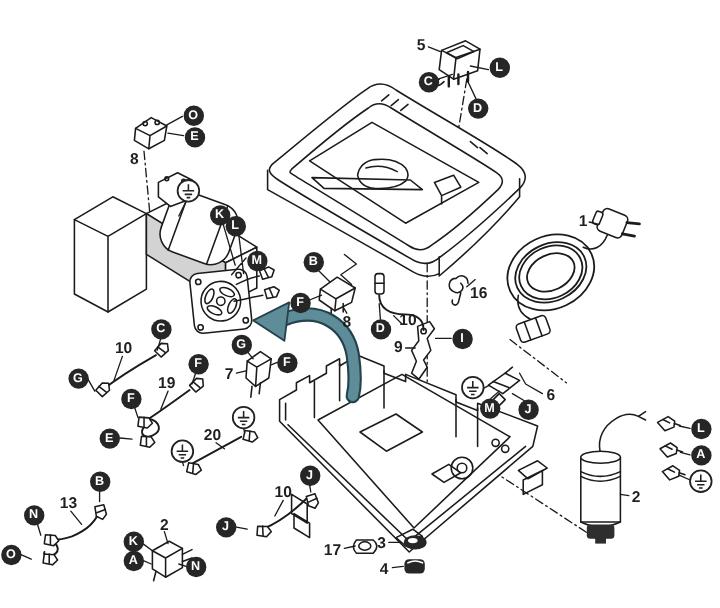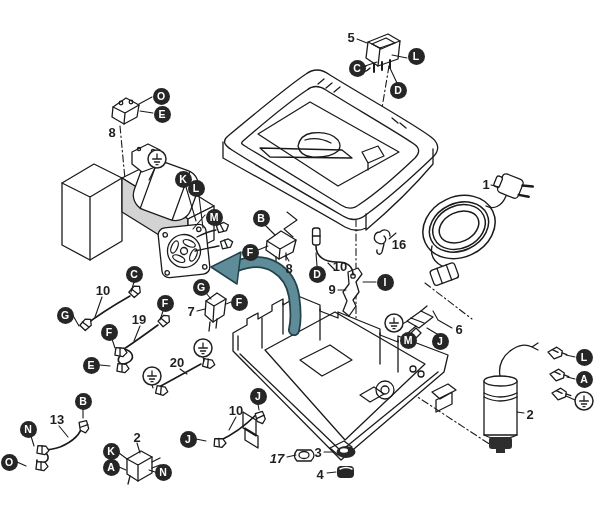--- a/index.html
+++ b/index.html
@@ -243,21 +243,21 @@
     <div class="part-label" style="left: 289px; top: 268px;">8</div>
     <div class="part-label" style="left: 332px; top: 289px;">9</div>
     <div class="part-label" style="left: 103px; top: 290px;">10</div>
     <div class="part-label" style="left: 340px; top: 266px;">10</div>
     <div class="part-label" style="left: 139px; top: 319px;">19</div>
     <div class="part-label" style="left: 177px; top: 362px;">20</div>
     <div class="part-label" style="left: 57px; top: 419px;">13</div>
     <div class="part-label" style="left: 236px; top: 410px;">10</div>
     <div class="part-label" style="left: 137px; top: 437px;">2</div>
     <div class="part-label" style="left: 399px; top: 244px;">16</div>
-    <div class="part-label" style="left: 277px; top: 458px; font-style: italic;">17</div>
+    <div class="part-label" style="left: 277px; top: 458px;">17</div>
     <div class="callout" style="left: 161px; top: 96px;">O</div>
     <div class="callout" style="left: 162px; top: 114px;">E</div>
     <div class="callout" style="left: 183px; top: 179px;">K</div>
     <div class="callout" style="left: 196px; top: 188px;">L</div>
     <div class="callout" style="left: 214px; top: 217px;">M</div>
     <div class="callout" style="left: 357px; top: 68px;">C</div>
     <div class="callout" style="left: 416px; top: 56px;">L</div>
     <div class="callout" style="left: 398px; top: 90px;">D</div>
     <div class="callout" style="left: 261px; top: 218px;">B</div>
     <div class="callout" style="left: 250px; top: 252px;">F</div>

